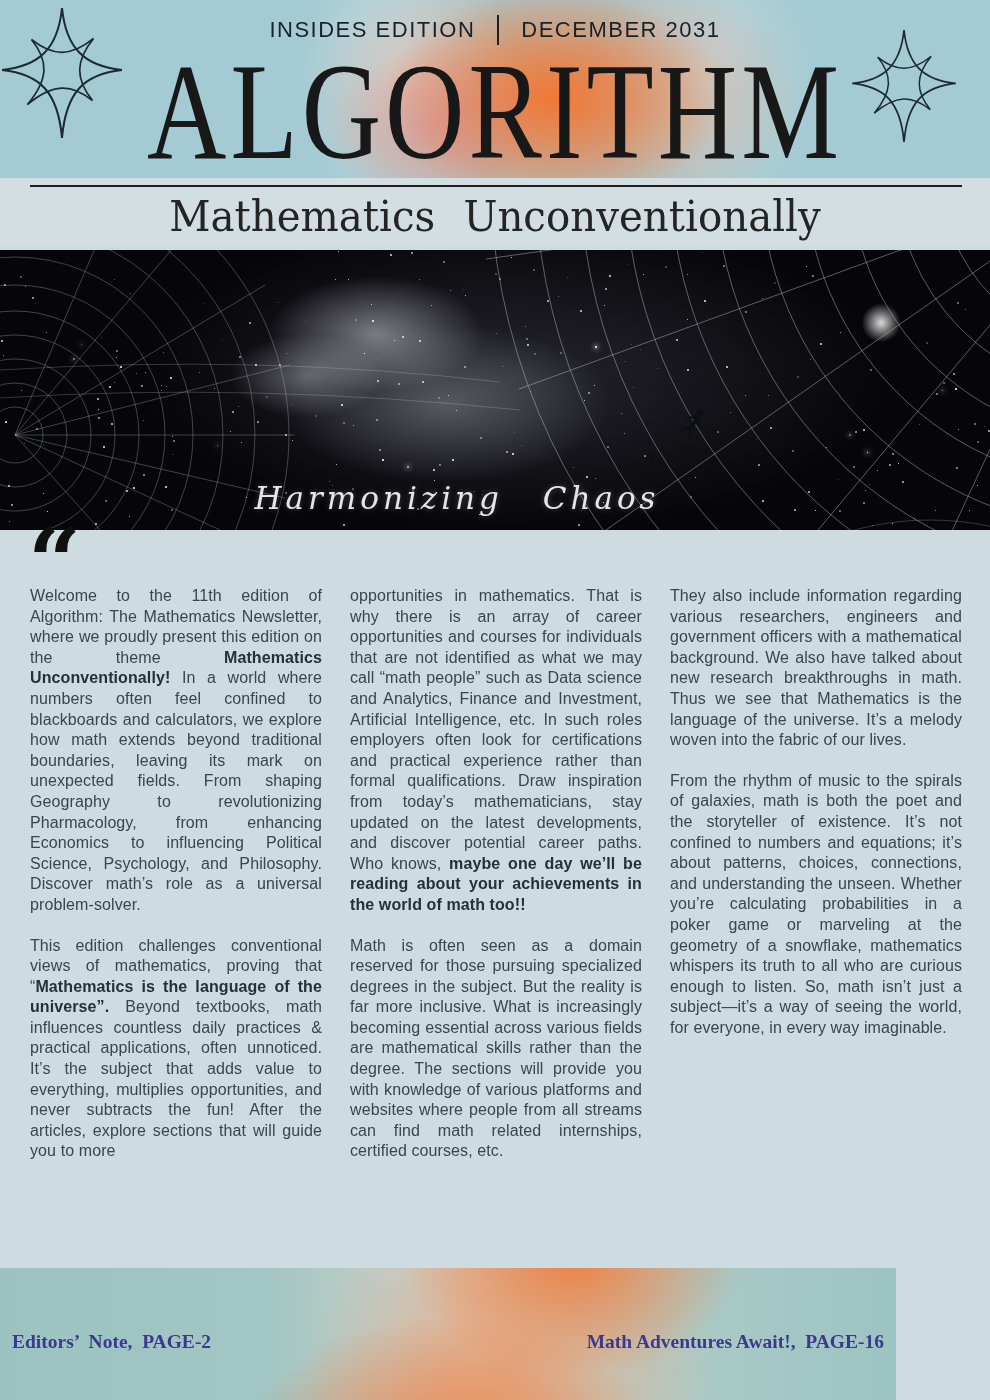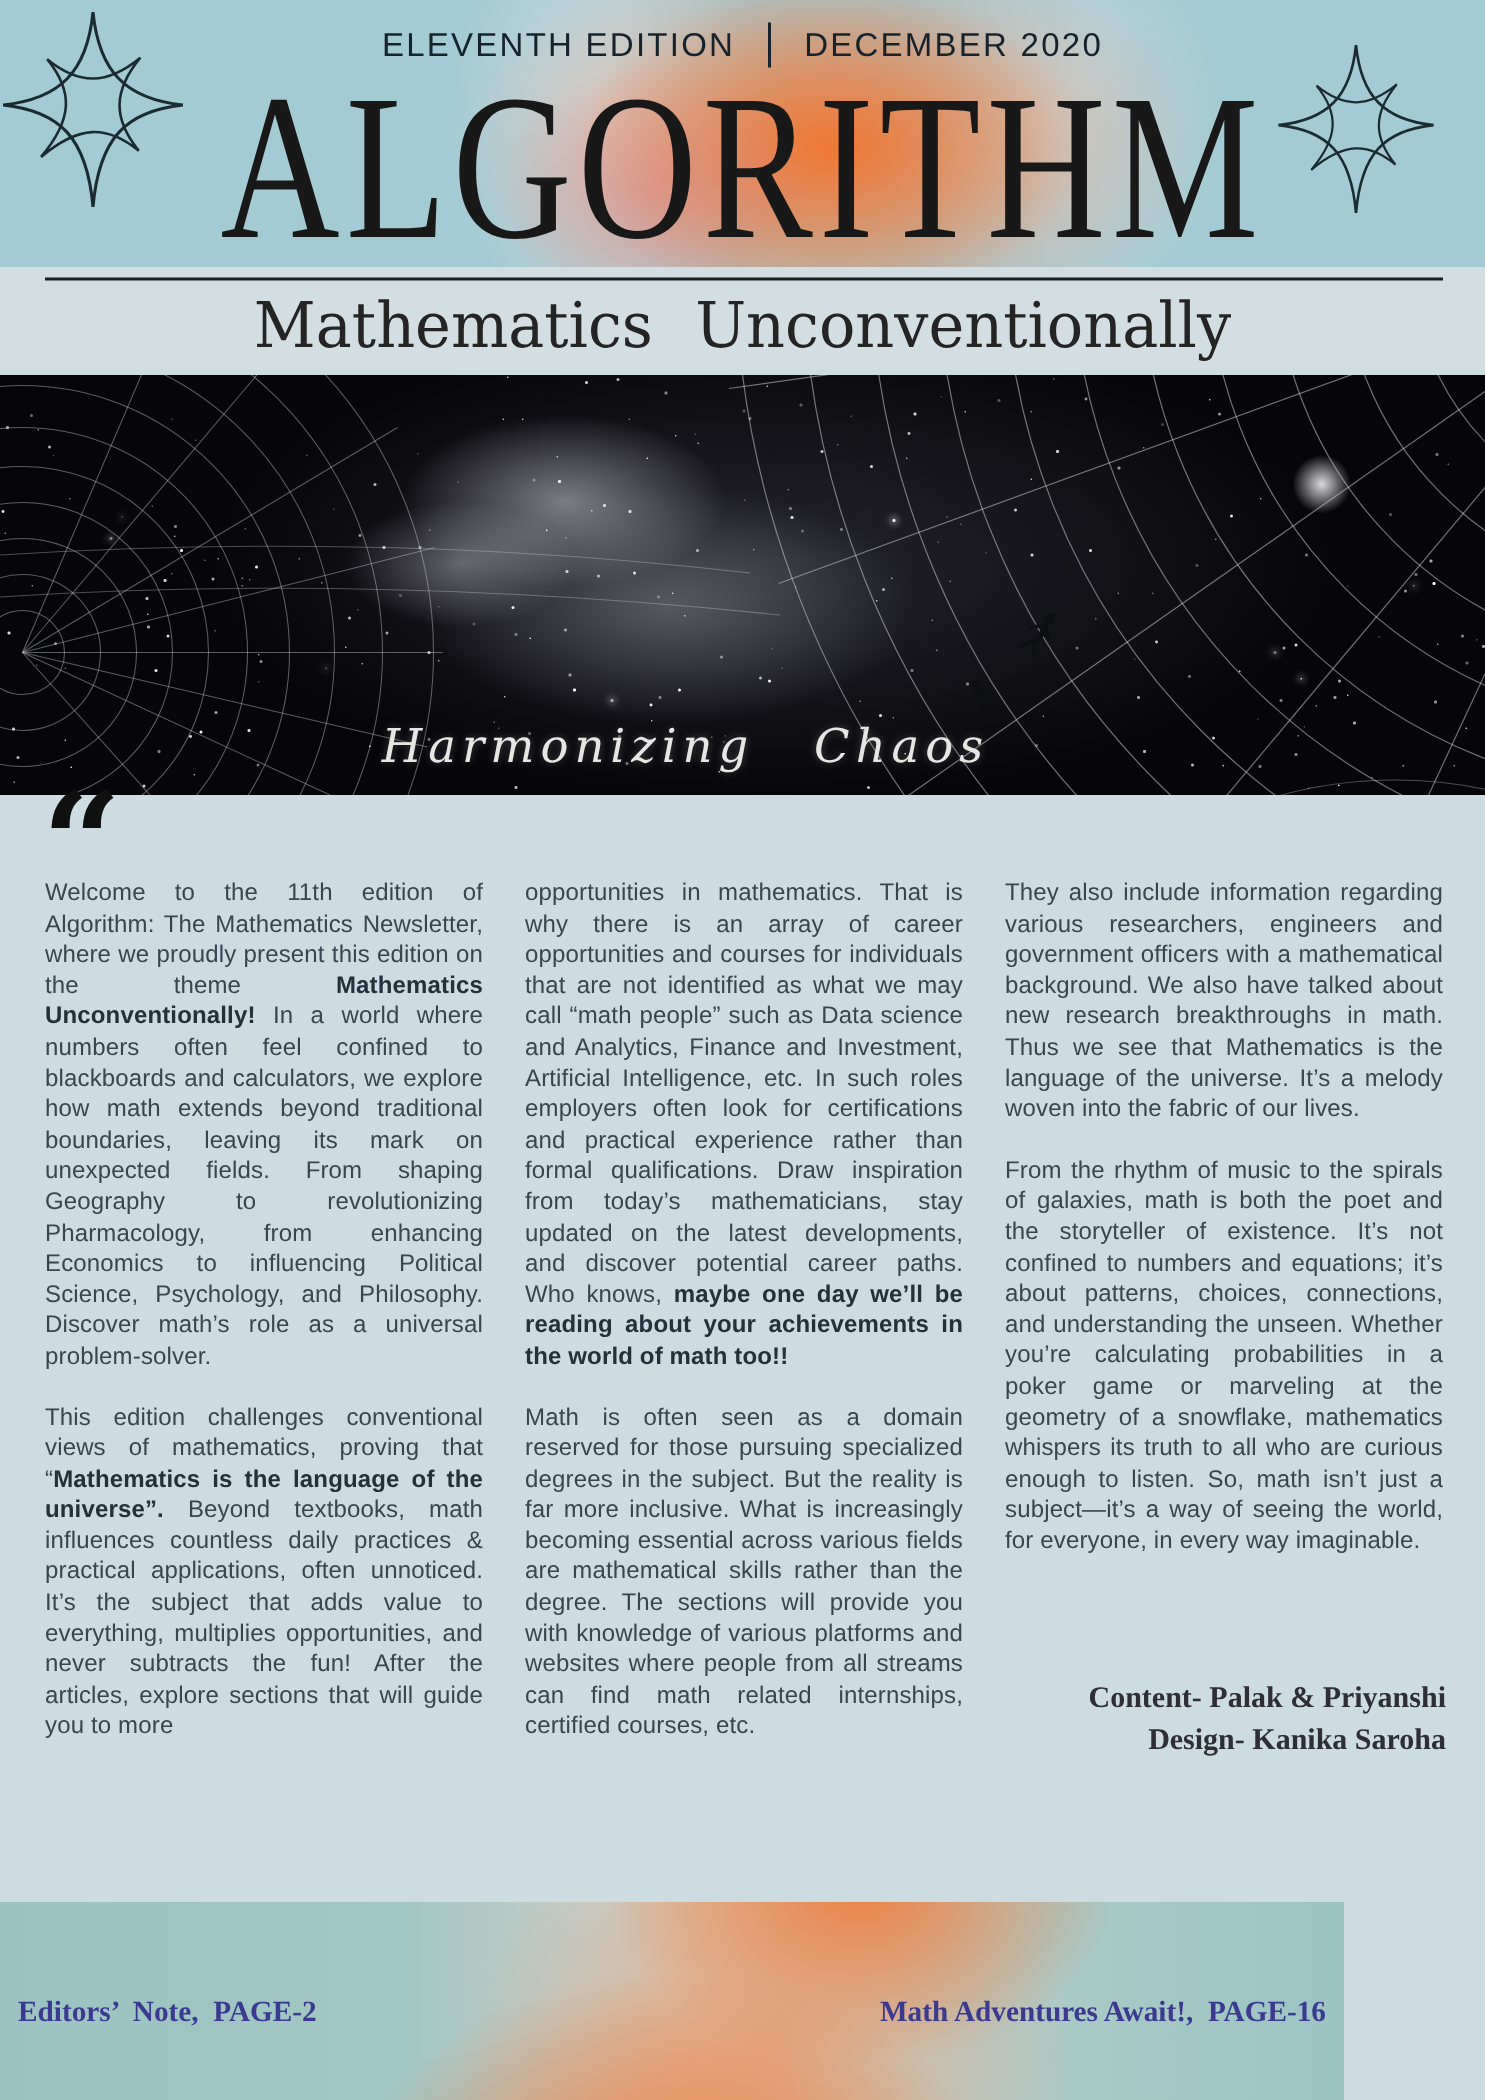--- a/index.html
+++ b/index.html
@@ -114,23 +114,23 @@
         <path d="M60,0 C64,40 82,58 120,62 C82,66 64,84 60,130 C56,84 38,66 0,62 C38,58 56,40 60,0 Z" fill="none" stroke="#1c2b33" stroke-width="2.4"></path>
       </g>
     </svg>
     <svg class="sparkle sparkle-right" width="104" height="112" viewBox="0 0 120 130">
       <path d="M60,0 C64,40 82,58 120,62 C82,66 64,84 60,130 C56,84 38,66 0,62 C38,58 56,40 60,0 Z" fill="none" stroke="#1c2b33" stroke-width="2"></path>
       <g transform="translate(60 62) rotate(45) scale(0.72) translate(-60 -62)">
         <path d="M60,0 C64,40 82,58 120,62 C82,66 64,84 60,130 C56,84 38,66 0,62 C38,58 56,40 60,0 Z" fill="none" stroke="#1c2b33" stroke-width="2.4"></path>
       </g>
     </svg>
     <div class="edition-row">
-      <span>ELEVENTH EDITION</span>
+      <span>INSIDES EDITION</span>
       <span class="edition-divider"></span>
-      <span>DECEMBER 2020</span>
+      <span>DECEMBER 2031</span>
     </div>
     <div class="masthead">ALGORITHM</div>
   </div>
 
   <div class="tagline-band">
     <div class="tagline-rule"></div>
     <div class="tagline">Mathematics  Unconventionally</div>
   </div>
 
   <div class="hero">
@@ -452,24 +452,20 @@
       </div>
       <div class="col">
         <p><span>opportunities in mathematics. That is why there is an array of career opportunities and courses for individuals that are not identified as what we may call “math people” such as Data science and Analytics, Finance and Investment, Artificial Intelligence, etc. In such roles employers often look for certifications and practical experience rather than formal qualifications. Draw inspiration from today’s mathematicians, stay updated on the latest developments, and discover potential career paths. Who knows, </span><span class="b">maybe one day we’ll be reading about your achievements in the world of math too!!</span></p>
         <p><span>Math is often seen as a domain reserved for those pursuing specialized degrees in the subject. But the reality is far more inclusive. What is increasingly becoming essential across various fields are mathematical skills rather than the degree. The sections will provide you with knowledge of various platforms and websites where people from all streams can find math related internships, certified courses, etc.</span></p>
       </div>
       <div class="col">
         <p><span>They also include information regarding various researchers, engineers and government officers with a mathematical background. We also have talked about new research breakthroughs in math. Thus we see that Mathematics is the language of the universe. It’s a melody woven into the fabric of our lives.</span></p>
         <p><span>From the rhythm of music to the spirals of galaxies, math is both the poet and the storyteller of existence. It’s not confined to numbers and equations; it’s about patterns, choices, connections, and understanding the unseen. Whether you’re calculating probabilities in a poker game or marveling at the geometry of a snowflake, mathematics whispers its truth to all who are curious enough to listen. So, math isn’t just a subject—it’s a way of seeing the world, for everyone, in every way imaginable.</span></p>
       </div>
     </div>
-    <div class="credits">
-      <div>Content- Palak &amp; Priyanshi</div>
-      <div>Design- Kanika Saroha</div>
-    </div>
   </div>
 
   <div class="toc">
     <div class="toc-col toc-left">
       <div>Editors’  Note,  PAGE-2</div>
       <div>The Calculus of Cures,  PAGE -6</div>
       
       
       
       

